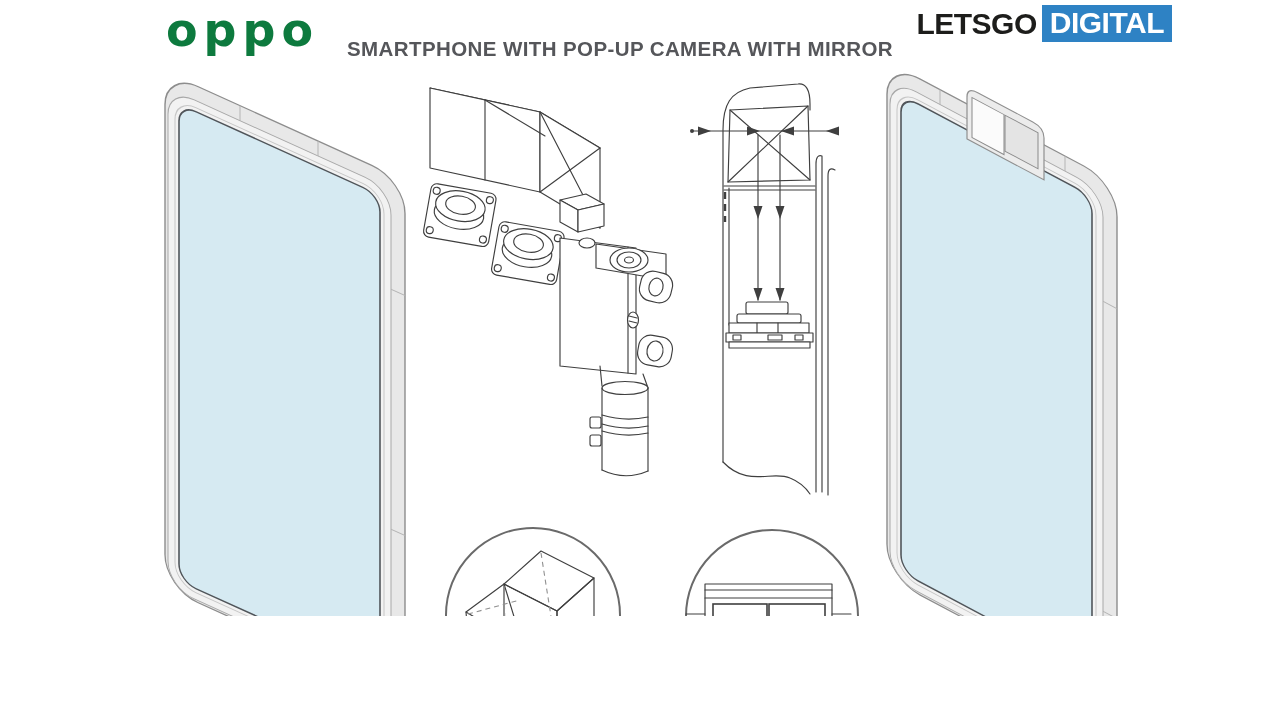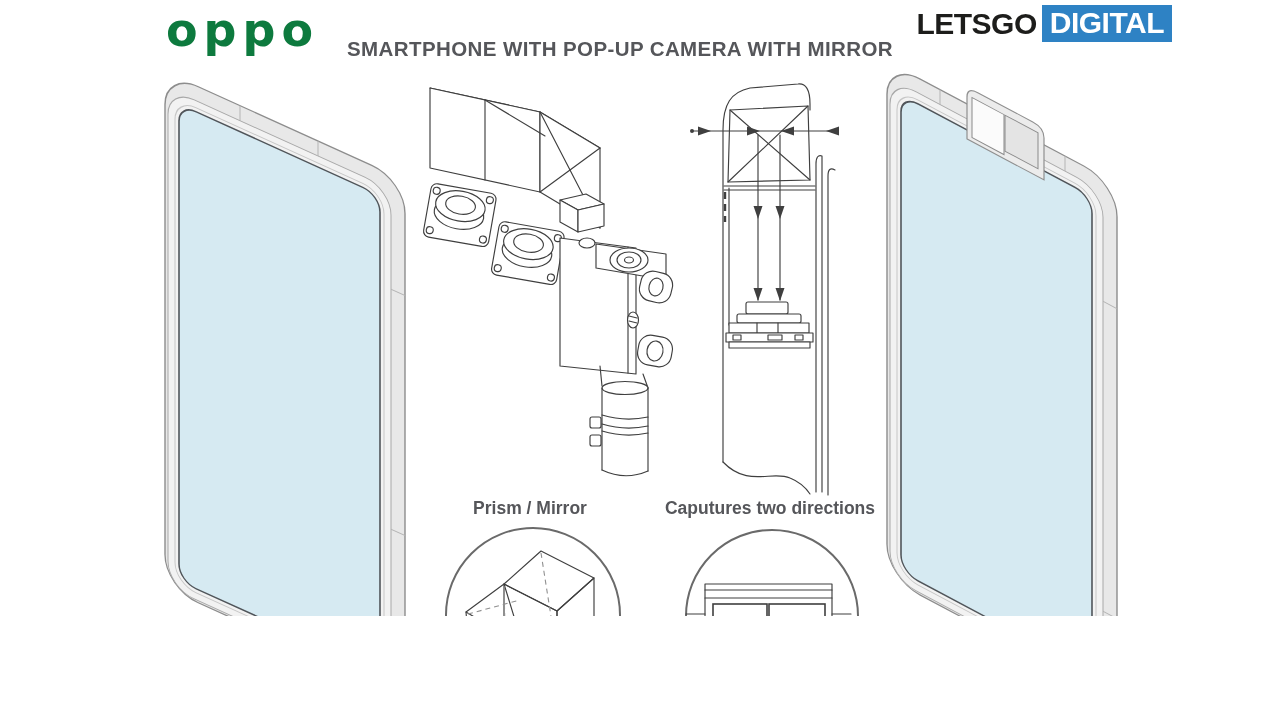--- a/index.html
+++ b/index.html
@@ -246,15 +246,13 @@
     </g>
   </svg>
 
   <div class="oppo">oppo</div>
   <div class="title">SMARTPHONE WITH POP-UP CAMERA WITH MIRROR</div>
   <div class="letsgo">
     <span class="l1">LETSGO</span>
     <span class="l2">DIGITAL</span>
   </div>
 
-  <div class="caption cap1">Prism / Mirror</div>
-  <div class="caption cap2">Caputures two directions</div>
 </div>
 
 </body></html>

